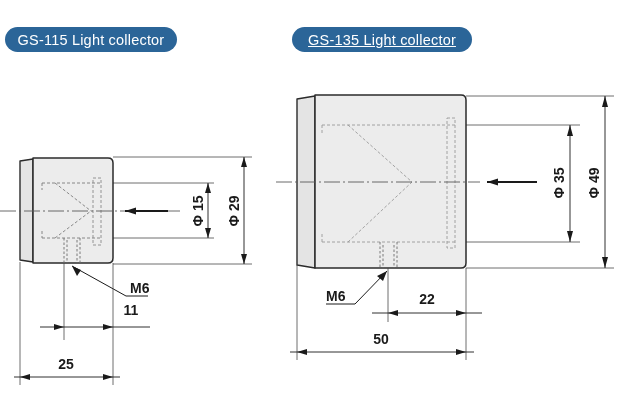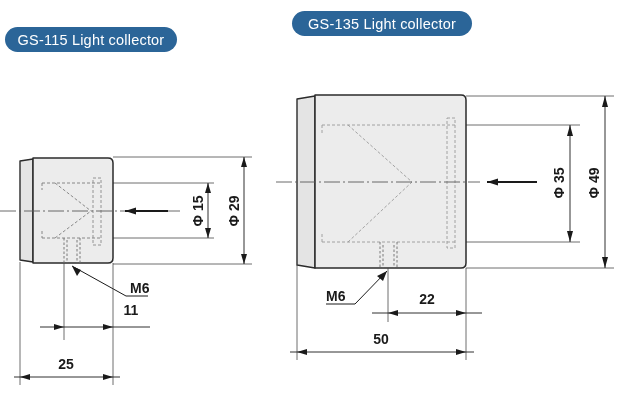--- a/index.html
+++ b/index.html
@@ -26,21 +26,21 @@
     border-radius: 13px;
     background: #2b6598;
     color: #ffffff;
     font-size: 14.5px;
     letter-spacing: 0.2px;
     padding: 0 14px;
     box-sizing: border-box;
     white-space: nowrap;
   }
   #badge-115 { left: 5px;  top: 27px; width: 172px; }
-  #badge-135 { left: 292px; top: 11px; width: 180px; }
+  #badge-135 { left: 292px; top: 27px; width: 180px; text-decoration: underline; }
 
   #drawing-svg {
     position: absolute;
     left: 0;
     top: 0;
     width: 624px;
     height: 403px;
   }
   .dimtext {
     font-family: "Liberation Sans", sans-serif;

